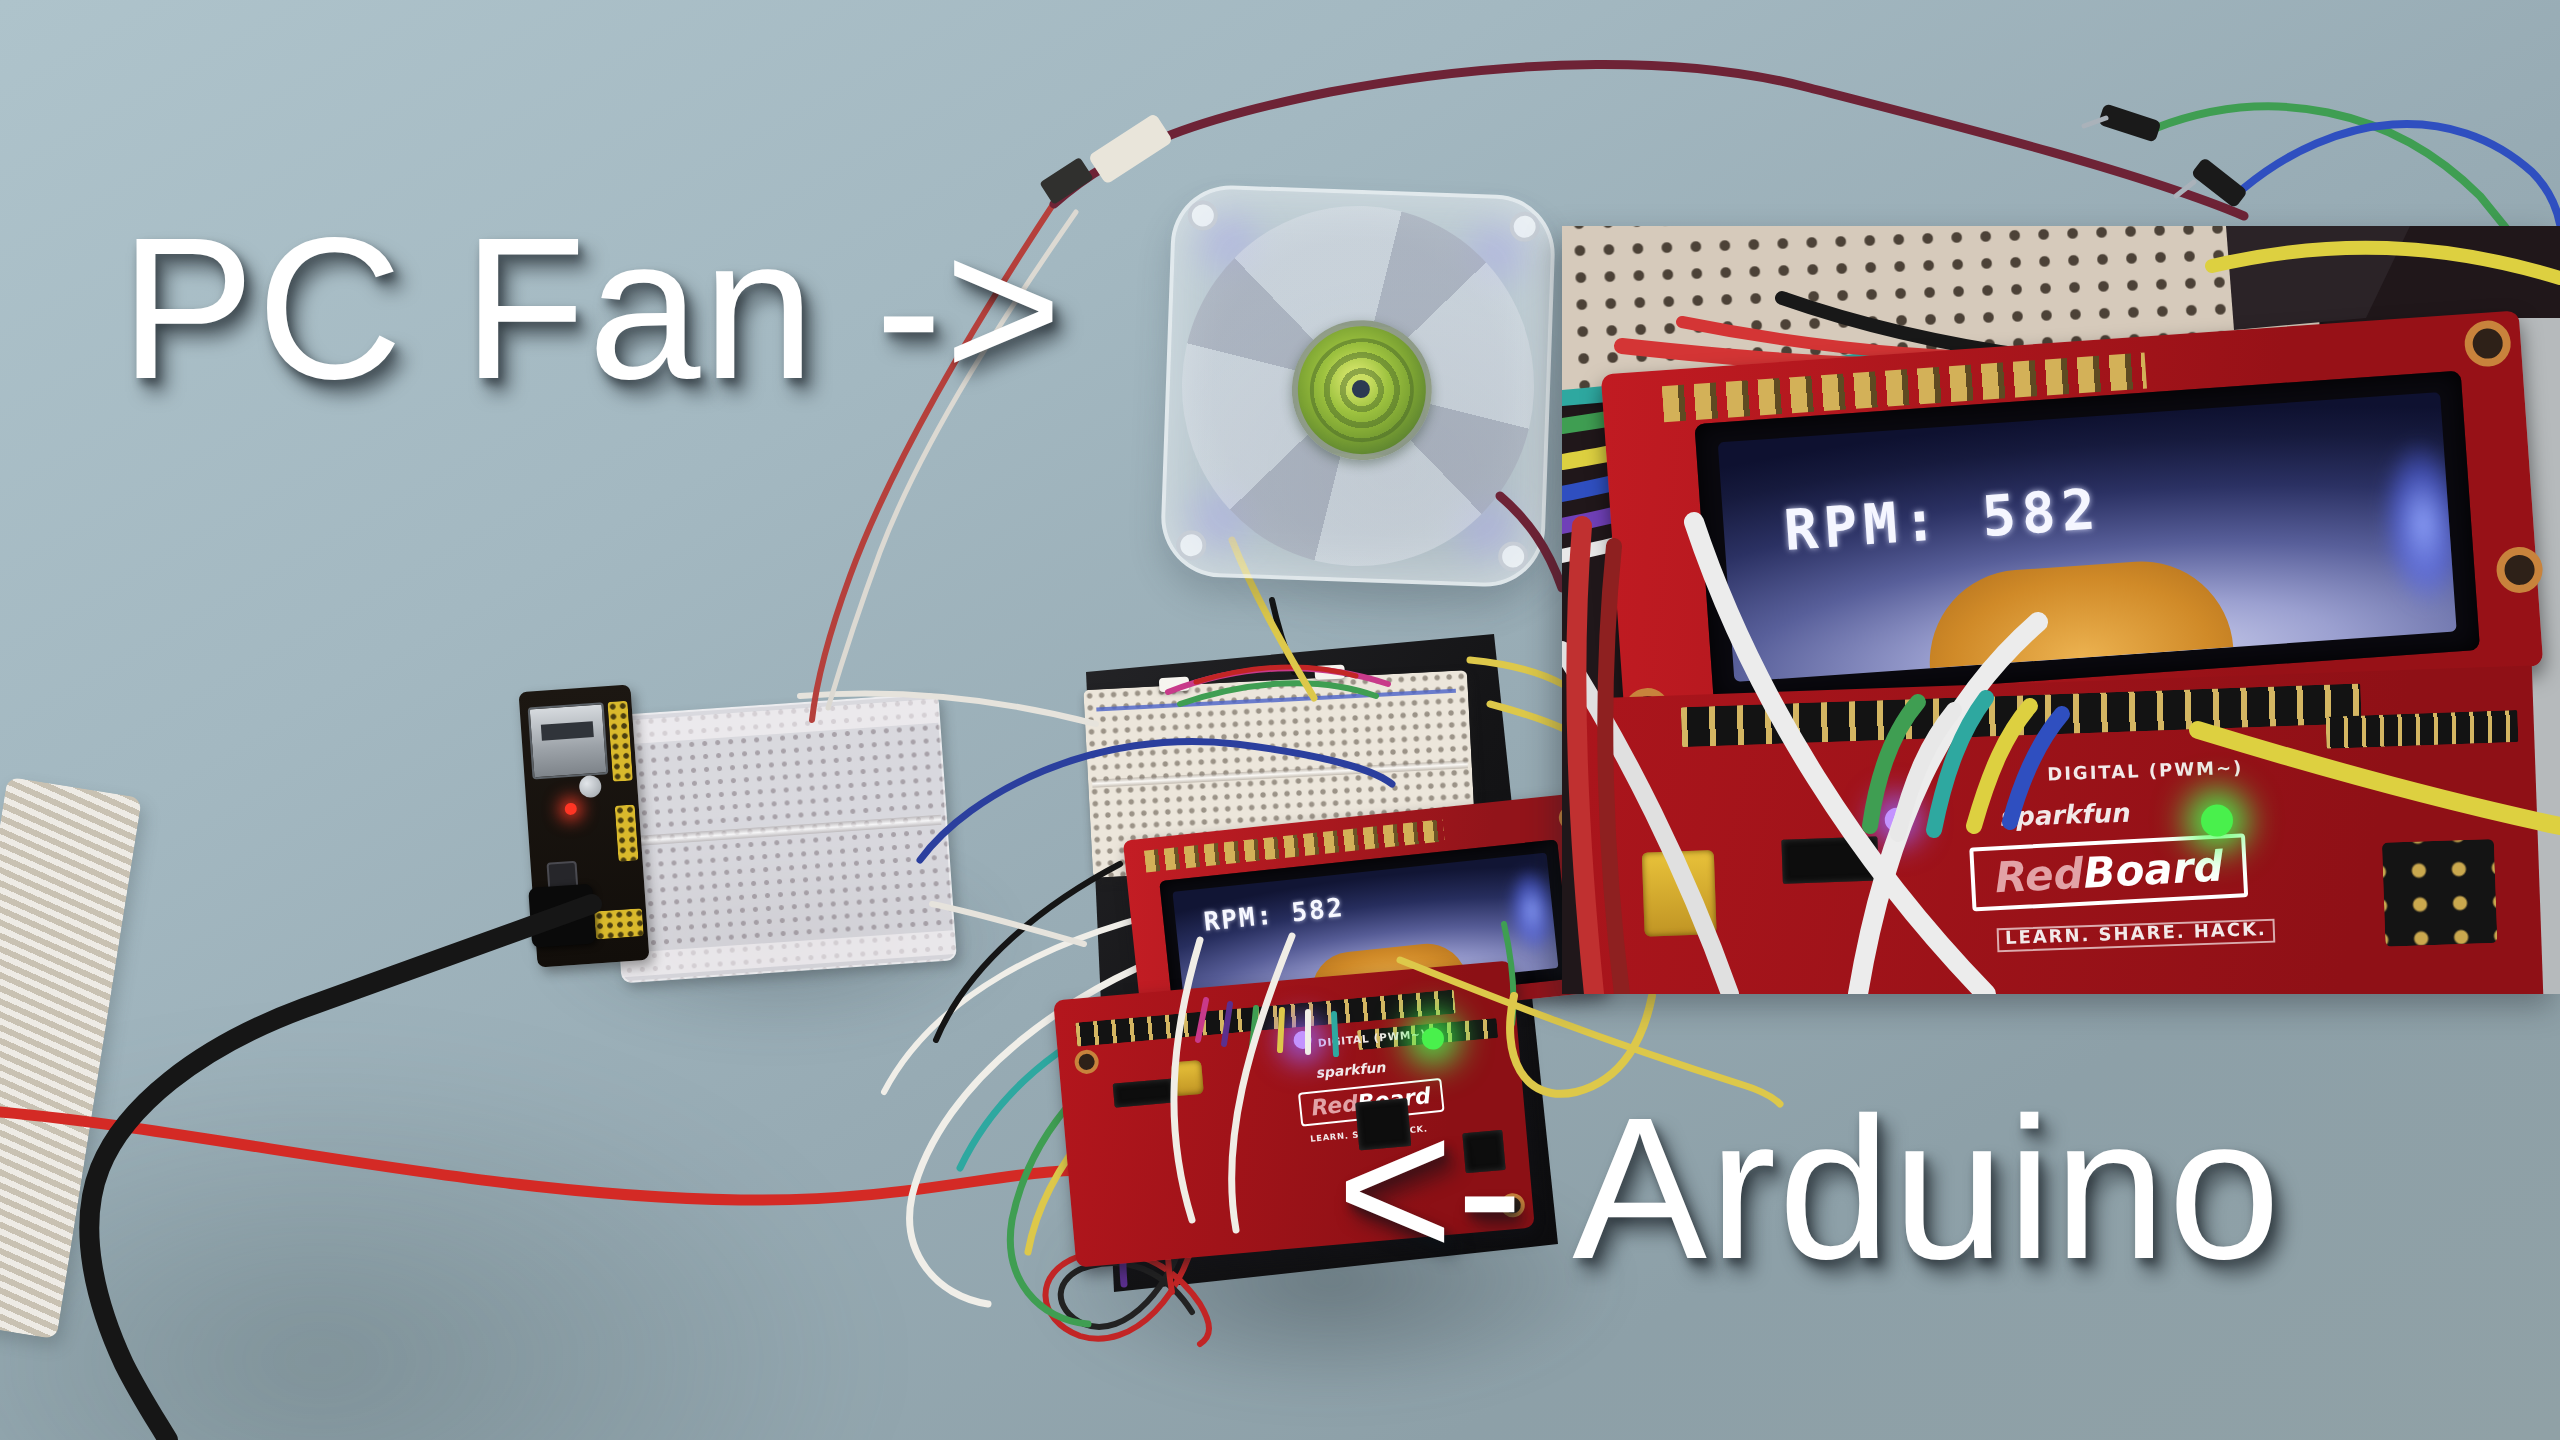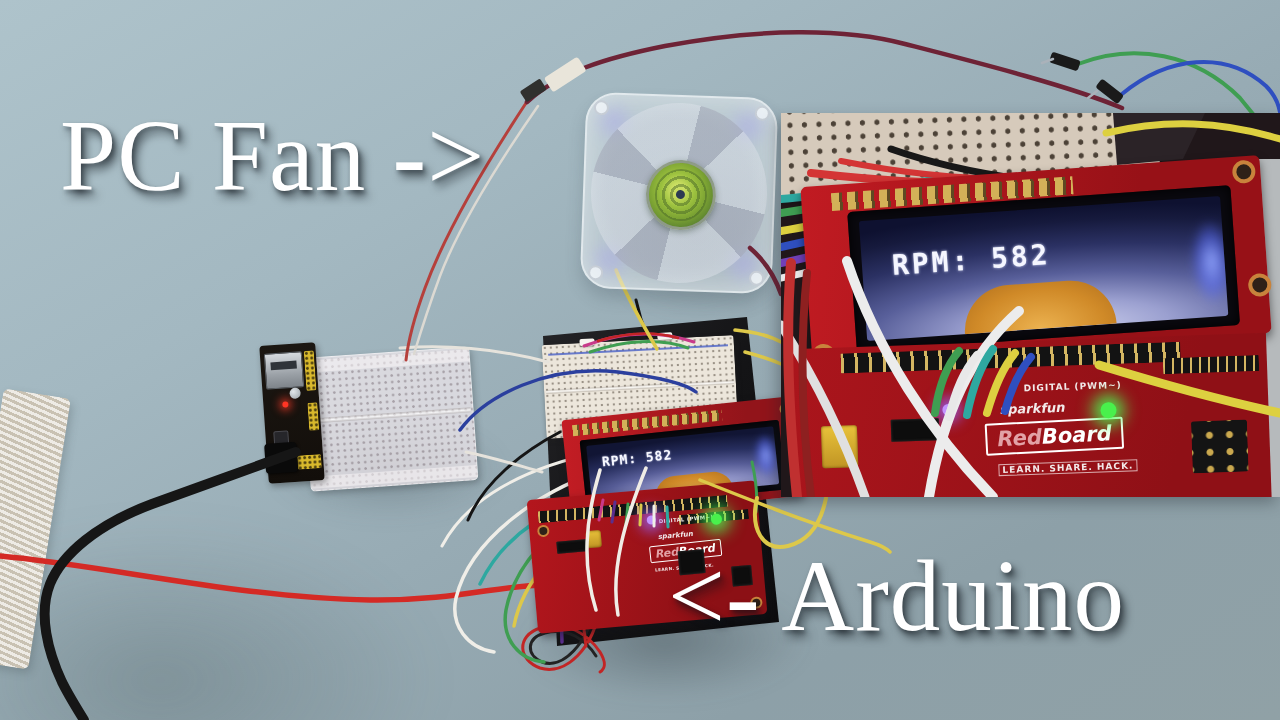--- a/index.html
+++ b/index.html
@@ -122,21 +122,21 @@
   #rb-in .hdr1{left:50px;top:6px;width:340px;height:20px;background-image:repeating-linear-gradient(90deg,#d4b662 0 3px,transparent 3px 14px);}
   #rb-in .hdr2{left:372px;top:22px;width:96px;height:16px;}
   #rb-in .digital{left:232px;top:42px;font:bold 9px "DejaVu Sans",sans-serif;letter-spacing:1px;}
   #rb-in .brand{left:208px;top:60px;font:italic bold 13px "DejaVu Sans",sans-serif;}
   #rb-in .rb-logo{position:absolute;left:192px;top:80px;padding:2px 10px;border-width:2px;font:italic bold 21px "DejaVu Sans",sans-serif;}
   #rb-in .tagline{left:204px;top:122px;font:bold 9px "DejaVu Sans",sans-serif;letter-spacing:1px;border:1px solid rgba(255,255,255,.65);padding:0 3px;}
   #rb-in .isp{position:absolute;left:398px;top:86px;width:56px;height:52px;background:#141414;border-radius:3px;
         background-image:radial-gradient(circle,#caa84e 3px,transparent 4px);background-size:20px 17px;background-position:8px 6px;}
 
   
-  .overlay-label{position:absolute;color:#ffffff;font-family:Liberation Serif, serif;
+  .overlay-label{position:absolute;color:#ffffff;font-family:Liberation Sans, sans-serif;
         font-size:101px;letter-spacing:1px;white-space:nowrap;
         text-shadow:5px 7px 9px rgba(12,18,24,.55),2px 3px 4px rgba(12,18,24,.45);}
   #label-fan{left:60px;top:98px;}
   #label-arduino{left:668px;top:538px;}
 </style>
 </head>
 <body>
 
 <div id="stage">
 

